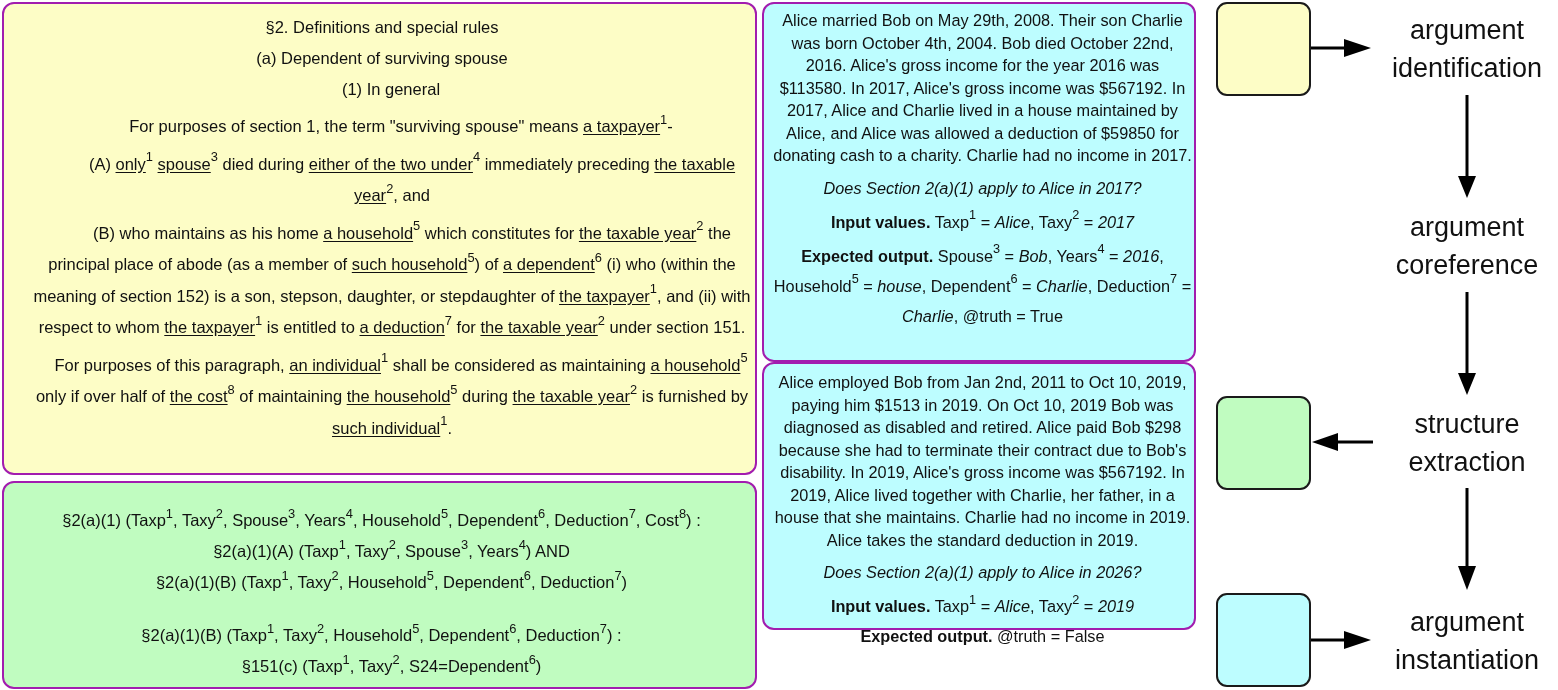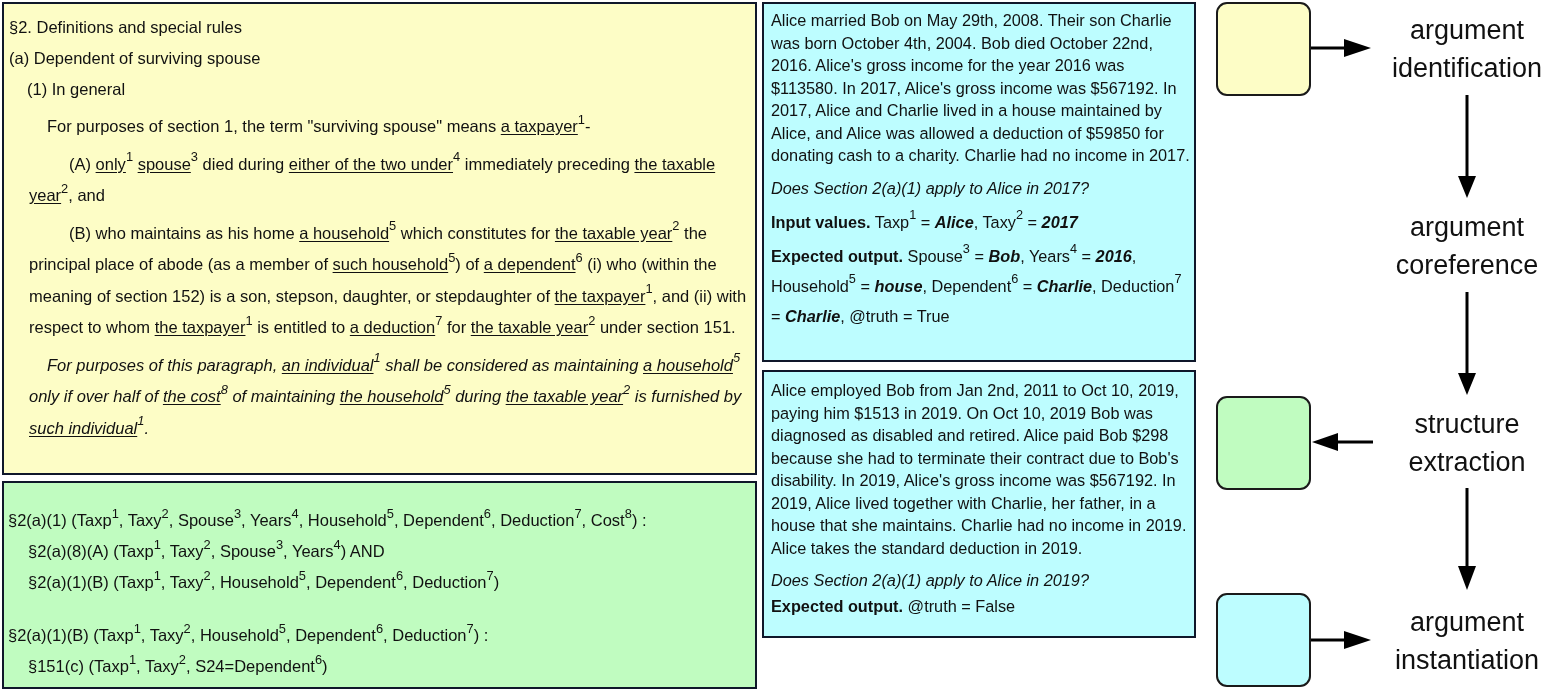--- a/index.html
+++ b/index.html
@@ -1,82 +1,83 @@
 <!DOCTYPE html>
 <html><head>
 <meta charset="utf-8">
 <style>
   html, body { margin:0; padding:0; background:#ffffff; }
   body { width:1558px; height:690px; position:relative; overflow:hidden;
          font-family:"Liberation Sans", sans-serif; color:#111; }
-  .box { position:absolute; border:2px solid #0f172a; border-radius:0; box-sizing:border-box; }
+  .box { position:absolute; border:2px solid #a21caf; border-radius:12px; box-sizing:border-box;text-align:center; }
   .yellow { background:#fdfdc6; }
   .green { background:#c0fcc0; }
   .cyan { background:#bdfdff; }
   sup { font-size:0.78em; line-height:0; position:relative; top:-0.15em; vertical-align:super; }
   u { text-decoration:underline; text-underline-offset:2px; }
 
   #statute { left:2px; top:2px; width:755px; height:473px; padding:8px 0 0 5px; font-size:16.5px; }
   #statute p { margin:0; }
   #statute .l1 { height:31px; line-height:31px; }
   #statute .para { line-height:31.5px; margin-top:6px;margin-left:20px; }
   #statute .ind1 { padding-left:18px; }
   #statute .ind2 { text-indent:40px; }
-  #statute .ind3 { text-indent:18px;font-style:italic; }
+  #statute .ind3 { text-indent:18px; }
 
   #structure { left:2px; top:481px; width:755px; height:208px; padding:22px 0 0 4px; font-size:16.5px; }
   #structure .ln { height:31px; line-height:31px; white-space:nowrap; }
   #structure .sub { padding-left:20px; }
   #structure .gap { height:22px; }
 
   .case { left:762px; width:434px; padding:5px 0 16px 7px; font-size:16.3px; }
   #case1 { top:2px; height:360px; }
-  #case2 { top:370px; height:268px; }
+  #case2 { top:362px; height:268px; }
   .case .narr { line-height:22.5px; }
   .case .q { font-style:italic; margin-top:10px; line-height:22px; }
   .case .kv { margin-top:8px; line-height:30px; }
   .case b { font-weight:bold; }
-  .case i { font-style:italic;font-weight:bold; }
+  .case i { font-style:italic; }
 
   .legend { position:absolute; width:95px; height:94px; border:2px solid #1a1a1a; border-radius:11px; box-sizing:border-box; }
   .stage { position:absolute; width:200px; text-align:center; font-size:27px; line-height:38px; color:#111; }
   svg.arrows { position:absolute; left:0; top:0; }
 </style>
 </head>
 <body>
 
 <div class="box yellow" id="statute">
   <p class="l1">§2. Definitions and special rules</p>
   <p class="l1">(a) Dependent of surviving spouse</p>
   <p class="l1 ind1">(1) In general</p>
   <p class="para ind1"><span>For purposes of section 1, the term "surviving spouse" means </span><u>a taxpayer</u><sup>1</sup><span>-</span></p>
   <p class="para ind2"><span>(A) </span><u>only</u><sup>1</sup> <u>spouse</u><sup>3</sup><span> died during </span><u>either of the two under</u><sup>4</sup><span> immediately preceding </span><u>the taxable year</u><sup>2</sup><span>, and</span></p>
   <p class="para ind2"><span>(B) who maintains as his home </span><u>a household</u><sup>5</sup><span> which constitutes for </span><u>the taxable year</u><sup>2</sup><span> the principal place of abode (as a member of </span><u>such household</u><sup>5</sup><span>) of </span><u>a dependent</u><sup>6</sup><span> (i) who (within the meaning of section 152) is a son, stepson, daughter, or stepdaughter of </span><u>the taxpayer</u><sup>1</sup><span>, and (ii) with respect to whom </span><u>the taxpayer</u><sup>1</sup><span> is entitled to </span><u>a deduction</u><sup>7</sup><span> for </span><u>the taxable year</u><sup>2</sup><span> under section 151.</span></p>
   <p class="para ind3"><span>For purposes of this paragraph, </span><u>an individual</u><sup>1</sup><span> shall be considered as maintaining </span><u>a household</u><sup>5</sup><span> only if over half of </span><u>the cost</u><sup>8</sup><span> of maintaining </span><u>the household</u><sup>5</sup><span> during </span><u>the taxable year</u><sup>2</sup><span> is furnished by </span><u>such individual</u><sup>1</sup><span>.</span></p>
 </div>
 
 <div class="box green" id="structure">
   <div class="ln"><span>§2(a)(1) (Taxp</span><sup>1</sup>, <span>Taxy</span><sup>2</sup>, <span>Spouse</span><sup>3</sup>, <span>Years</span><sup>4</sup>, <span>Household</span><sup>5</sup>, <span>Dependent</span><sup>6</sup>, <span>Deduction</span><sup>7</sup>, <span>Cost</span><sup>8</sup><span>) :</span></div>
-  <div class="ln sub"><span>§2(a)(8)(A) (Taxp</span><sup>1</sup>, <span>Taxy</span><sup>2</sup>, <span>Spouse</span><sup>3</sup>, <span>Years</span><sup>4</sup><span>) AND</span></div>
+  <div class="ln sub"><span>§2(a)(1)(A) (Taxp</span><sup>1</sup>, <span>Taxy</span><sup>2</sup>, <span>Spouse</span><sup>3</sup>, <span>Years</span><sup>4</sup><span>) AND</span></div>
   <div class="ln sub"><span>§2(a)(1)(B) (Taxp</span><sup>1</sup>, <span>Taxy</span><sup>2</sup>, <span>Household</span><sup>5</sup>, <span>Dependent</span><sup>6</sup>, <span>Deduction</span><sup>7</sup><span>)</span></div>
   <div class="gap"></div>
   <div class="ln"><span>§2(a)(1)(B) (Taxp</span><sup>1</sup>, <span>Taxy</span><sup>2</sup>, <span>Household</span><sup>5</sup>, <span>Dependent</span><sup>6</sup>, <span>Deduction</span><sup>7</sup><span>) :</span></div>
   <div class="ln sub"><span>§151(c) (Taxp</span><sup>1</sup>, <span>Taxy</span><sup>2</sup>, <span>S24=Dependent</span><sup>6</sup><span>)</span></div>
 </div>
 
 <div class="box cyan case" id="case1">
   <div class="narr">Alice married Bob on May 29th, 2008. Their son Charlie was born October 4th, 2004. Bob died October 22nd, 2016. Alice's gross income for the year 2016 was $113580. In 2017, Alice's gross income was $567192. In 2017, Alice and Charlie lived in a house maintained by Alice, and Alice was allowed a deduction of $59850 for donating cash to a charity. Charlie had no income in 2017.</div>
   <div class="q">Does Section 2(a)(1) apply to Alice in 2017?</div>
   <div class="kv"><b>Input values.</b> <span>Taxp</span><sup>1</sup> = <i>Alice</i>, <span>Taxy</span><sup>2</sup> = <i>2017</i></div>
   <div class="kv" style="margin-top:4px"><b>Expected output.</b> <span>Spouse</span><sup>3</sup> = <i>Bob</i>, <span>Years</span><sup>4</sup> = <i>2016</i>, <span>Household</span><sup>5</sup> = <i>house</i>, <span>Dependent</span><sup>6</sup> = <i>Charlie</i>, <span>Deduction</span><sup>7</sup> = <i>Charlie</i>, <span>@truth = True</span></div>
 </div>
 
 <div class="box cyan case" id="case2">
   <div class="narr" style="padding-top:2px">Alice employed Bob from Jan 2nd, 2011 to Oct 10, 2019, paying him $1513 in 2019. On Oct 10, 2019 Bob was diagnosed as disabled and retired. Alice paid Bob $298 because she had to terminate their contract due to Bob's disability. In 2019, Alice's gross income was $567192. In 2019, Alice lived together with Charlie, her father, in a house that she maintains. Charlie had no income in 2019. Alice takes the standard deduction in 2019.</div>
-  <div class="q">Does Section 2(a)(1) apply to Alice in 2019?</div>
+  <div class="q">Does Section 2(a)(1) apply to Alice in 2026?</div>
+  <div class="kv"><b>Input values.</b> <span>Taxp</span><sup>1</sup> = <i>Alice</i>, <span>Taxy</span><sup>2</sup> = <i>2019</i></div>
   <div class="kv" style="margin-top:0"><b>Expected output.</b> <span>@truth = False</span></div>
 </div>
 
 <div class="legend yellow" style="left:1216px; top:2px;"></div>
 <div class="legend green" style="left:1216px; top:396px;"></div>
 <div class="legend cyan" style="left:1216px; top:593px;"></div>
 
 <div class="stage" style="left:1367px; top:11px;">
   <div>argument</div>
     <div>identification</div>

